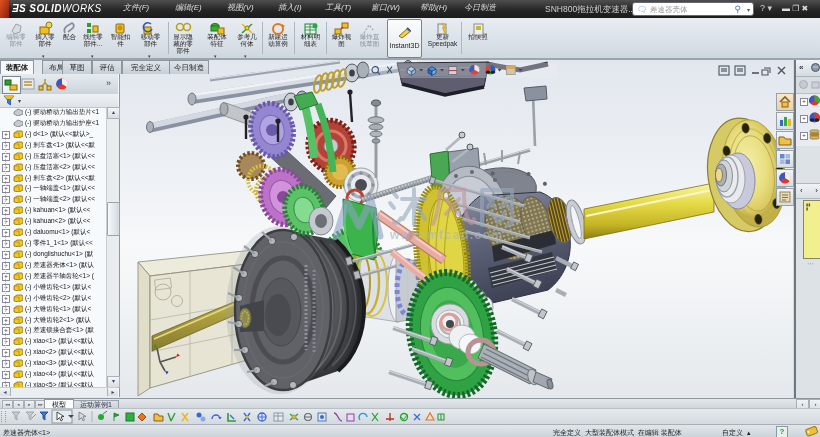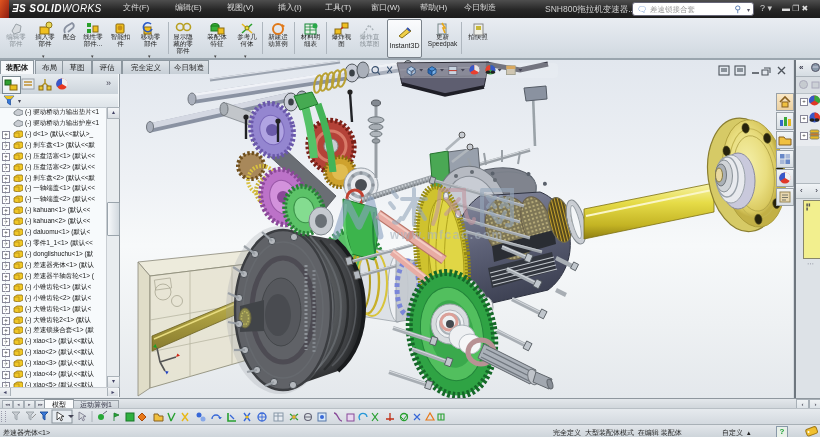--- a/index.html
+++ b/index.html
@@ -1,20 +1,20 @@
 <!DOCTYPE html>
 <html><head>
 <meta charset="utf-8">
 <style>
 html,body{margin:0;padding:0;}
 body{width:820px;height:437px;overflow:hidden;position:relative;font-family:"Liberation Sans",sans-serif;background:#d5dbe1;}
 #titlebar{position:absolute;left:0;top:0;width:820px;height:18px;background:linear-gradient(#4e4e4e,#262626 55%,#1b1b1b);}
 #flame{position:absolute;left:0;top:0;width:9px;height:18px;background:linear-gradient(115deg,#e05520,#8a1a10);}
 #swlogo{position:absolute;left:12px;top:3px;color:#fff;font-size:10px;font-weight:bold;font-style:italic;letter-spacing:0.4px;}
-.menu{position:absolute;top:2px;color:#dcdcdc;font-size:8px;}
+.menu{position:absolute;top:2px;color:#dcdcdc;font-size:8px;font-style:italic;}
 #wintitle{position:absolute;top:4px;color:#cfcfcf;font-size:8.5px;}
 #searchbox{position:absolute;left:632px;top:2px;width:120px;height:12px;background:#fff;border:1px solid #667;border-radius:3px;font-size:7.5px;color:#999;}
 #ribbon{position:absolute;left:0;top:18px;width:820px;height:40px;background:linear-gradient(#e9edf2,#d8dfe6 70%,#cfd7de);border-bottom:2px solid #9aa5ae;}
 .rbtn{position:absolute;top:2px;height:36px;text-align:center;color:#222;font-size:6.5px;line-height:6.6px;}
 .rbtn .ri{margin:1px auto 0;width:17px;height:13px;position:relative;}
 .rsep{position:absolute;top:4px;width:1px;height:32px;background:#aeb6be;}
 #tabrow{position:absolute;left:0;top:60px;height:14px;}
 .tab{position:absolute;top:0;height:13px;background:linear-gradient(#dfe4e9,#c7cfd6);border:1px solid #8d979f;border-bottom:none;font-size:7.5px;color:#222;text-align:center;line-height:13px;}
 .tab.active{background:#f6f8fa;font-weight:bold;}
 #viewport{position:absolute;left:0;top:60px;width:793px;height:338px;background:linear-gradient(#e2e7ee,#eef1f5 35%,#f7f9fa 55%,#eef1f3 78%,#e4e8ec);overflow:hidden;}
@@ -44,21 +44,21 @@
  <div class="menu" style="left:175px">编辑(E)</div>
  <div class="menu" style="left:227px">视图(V)</div>
  <div class="menu" style="left:278px">插入(I)</div>
  <div class="menu" style="left:325px">工具(T)</div>
  <div class="menu" style="left:371px">窗口(W)</div>
  <div class="menu" style="left:420px">帮助(H)</div>
  <div class="menu" style="left:464px">今日制造</div>
  <div id="wintitle" style="left:545px">SNH800拖拉机变速器...</div>
  <div id="searchbox">
       <span style="position:absolute;left:4px;top:2px;color:#4a7ec8;font-size:8px">🗨</span>
-      <span style="position:absolute;left:17px;top:2px;">差速锁接合套</span>
+      <span style="position:absolute;left:17px;top:2px;">差速器壳体</span>
       <span style="position:absolute;right:12px;top:1px;color:#4a6fa8;font-size:9px">⚲</span>
       <span style="position:absolute;right:3px;top:3px;color:#556;font-size:6px">▾</span>
     </div>
  <div style="position:absolute;left:760px;top:3px;color:#ccc;font-size:9px">? ▾</div>
  <div style="position:absolute;left:782px;top:4px;color:#ddd;font-size:8px">▬&nbsp;❐&nbsp;✖</div>
 </div>
 
 <div id="ribbon">
  <div class="rbtn" style="left:1px;width:30px;color:#8a9298"><div class="ri"><svg width="17" height="15">
           <path d="M4 10 L8 3 L13 5 L12 11 L6 13 Z" fill="#d8dce0" stroke="#9aa2a8"></path>
@@ -580,21 +580,21 @@
       <rect x="3" y="4" width="6" height="4" fill="#8a929a" stroke="none"></rect>
   <rect x="17" y="2" width="10" height="9"></rect>
       <rect x="19" y="4" width="6" height="4" fill="#8a929a" stroke="none"></rect>
   <path d="M34 9 h7" stroke-width="1.6"></path>
   <path d="M46 4 h6 v5 M44 6 h6 v5 h-6 Z"></path>
   <path d="M60 3 l7 7 m0 -7 l-7 7" stroke-width="1.4"></path>
  </svg>
 </div>
 <div id="tabrow">
  <div class="tab active" style="left:0px;width:32px">装配体</div>
- <div class="tab" style="left:35px;width:27px">布局</div>
+ <div class="tab" style="left:42px;width:27px">布局</div>
  <div class="tab" style="left:62px;width:28px">草图</div>
  <div class="tab" style="left:92px;width:28px">评估</div>
  <div class="tab" style="left:122px;width:46px">完全定义</div>
  <div class="tab" style="left:169px;width:38px">今日制造</div>
 </div>
 <div id="leftpanel">
  <div id="lphead">
   <div style="position:absolute;left:2px;top:2px;width:17px;height:16px;border:1px solid #7a8890;background:linear-gradient(#fdfefe,#e8eef2);"><svg width="15" height="14" style="margin:1px">
           <rect x="1" y="2" width="6" height="5" fill="#30a030" stroke="#186018"></rect>
           <rect x="6" y="7" width="7" height="5" fill="#e8c020" stroke="#8a6a10"></rect>

